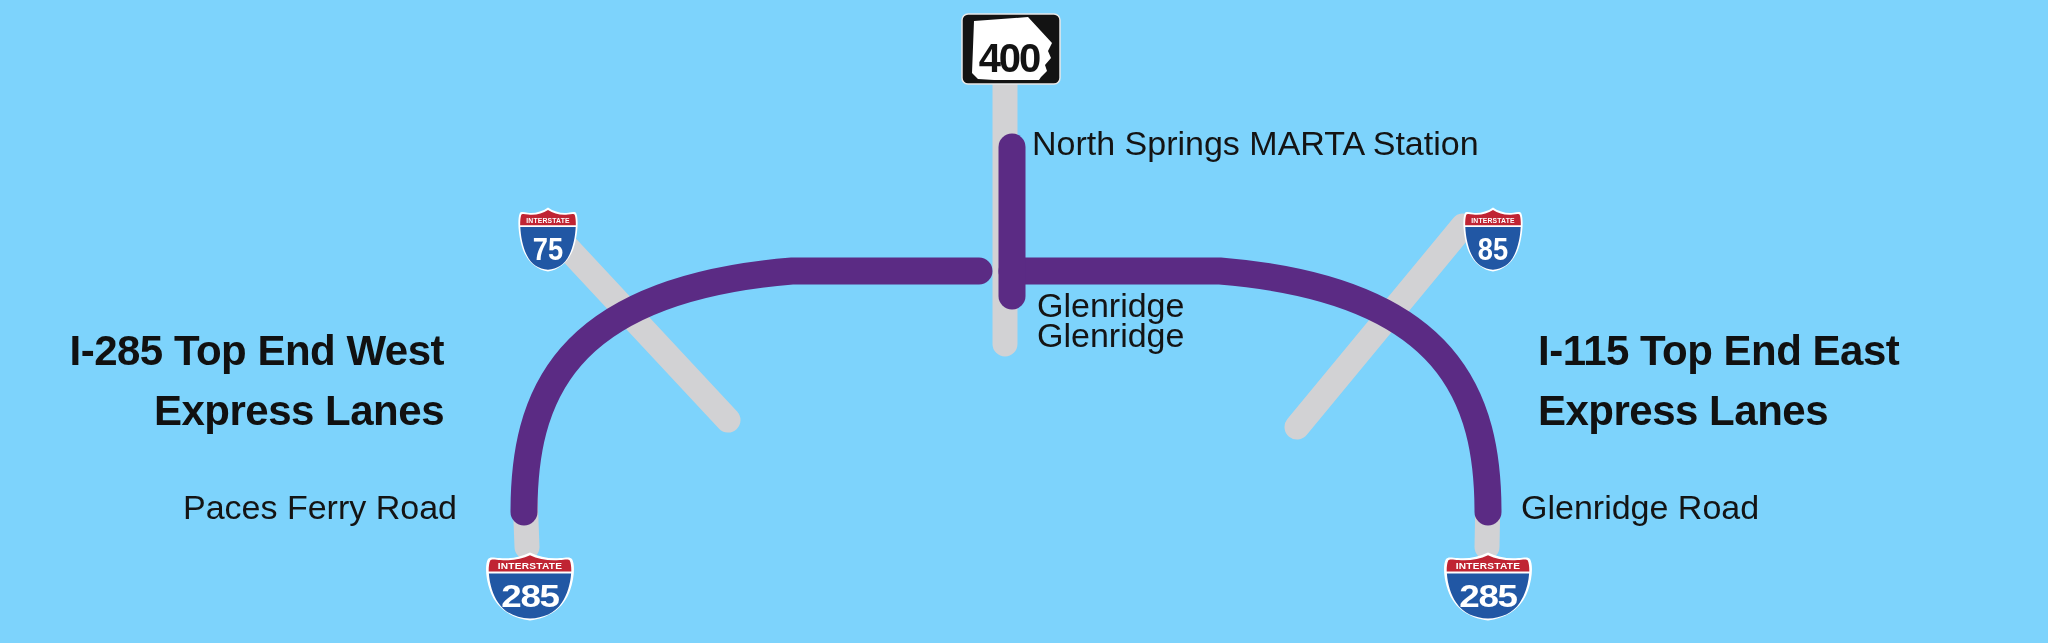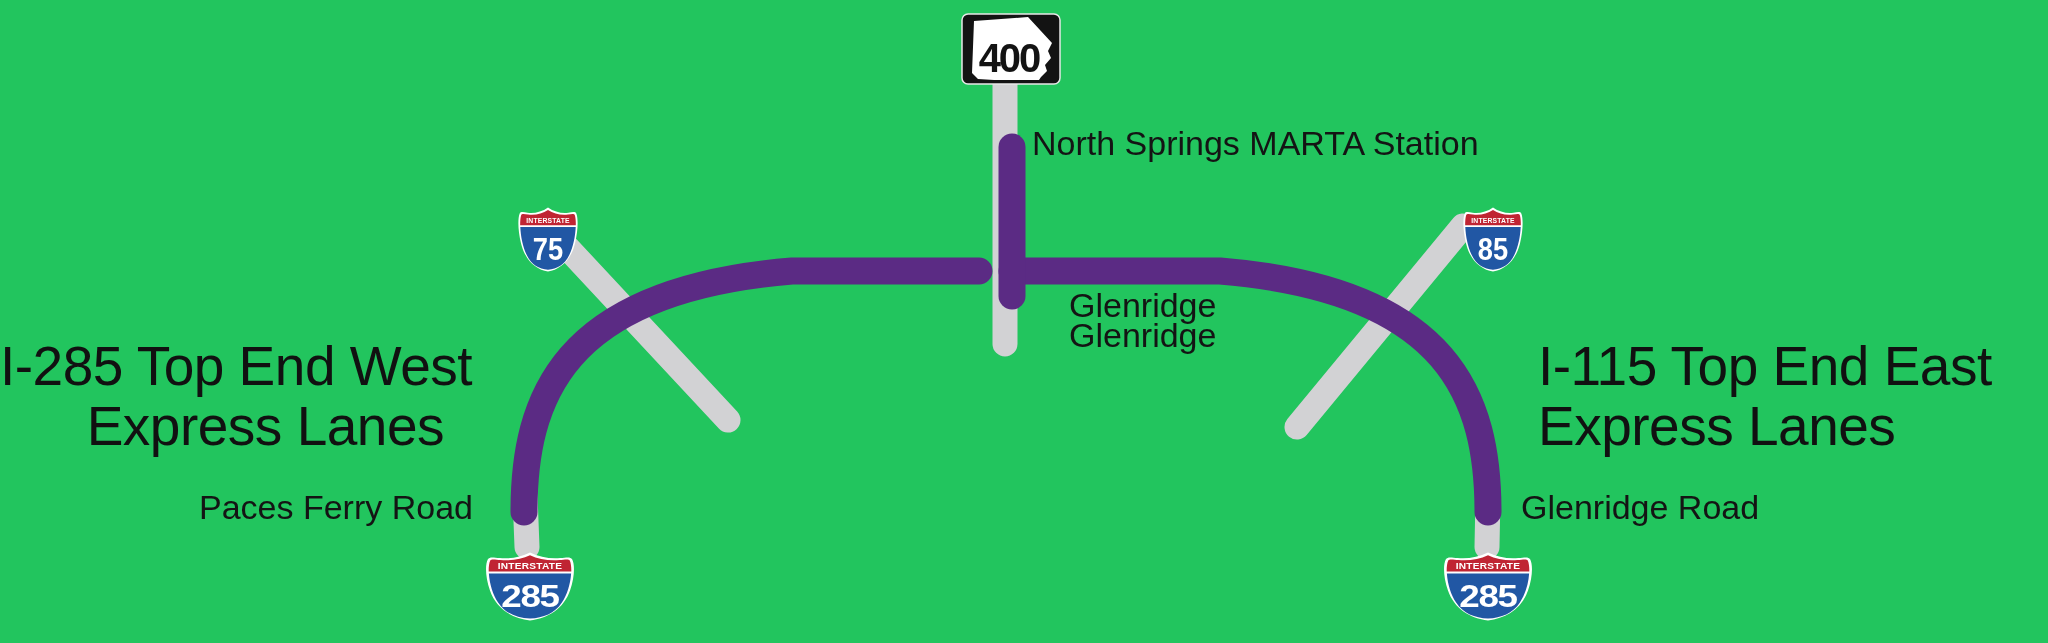--- a/index.html
+++ b/index.html
@@ -1,17 +1,17 @@
 <!DOCTYPE html>
 <html><head>
 <meta charset="utf-8">
 <style>
   html,body{margin:0;padding:0;background:#ffffff;}
   .stage{
-    position:relative;width:2048px;height:643px;background:#22c55e;
+    position:relative;width:2048px;height:643px;background:#7dd3fc;
     overflow:hidden;font-family:"Liberation Sans",sans-serif;color:#141414;
   }
   .routes{position:absolute;left:0;top:0;width:2048px;height:643px;display:block;}
   .routes path{fill:none;}
   .routes .gray{stroke:#d2d2d4;stroke-width:25;stroke-linecap:round;}
   .routes .purple{stroke:#5b2b84;stroke-width:27;stroke-linecap:round;}
   .shield{position:absolute;display:block;overflow:visible;}
   .shield .outer{fill:#ffffff;}
   .shield .crown{fill:#c02433;}
   .shield .body{fill:#2157a4;}
@@ -20,24 +20,24 @@
   .shield .num2{font-size:44px;}
   .shield .num3{font-size:40px;letter-spacing:-1.5px;}
   .ga-sign{position:absolute;display:block;overflow:visible;}
   .ga-sign .plate{fill:#131313;stroke:#e8e8e8;stroke-width:1.5;}
   .ga-sign .state{fill:#ffffff;}
   .ga-sign text{fill:#131313;font-family:"Liberation Sans",sans-serif;font-weight:bold;
     font-size:40px;letter-spacing:-2px;}
   .label{
     position:absolute;font-size:34px;line-height:38px;white-space:nowrap;color:#141414;
   }
-  .label.two-line{line-height:30px;margin-left:32px;}
+  .label.two-line{line-height:30px;}
   .title{
-    position:absolute;font-size:55px;font-weight:normal;line-height:60px;
-    letter-spacing:-.5px;white-space:nowrap;color:#111111;margin-top:15px;
+    position:absolute;font-size:42px;font-weight:bold;line-height:60px;
+    letter-spacing:-.5px;white-space:nowrap;color:#111111;
   }
   .align-right{text-align:right;}
 </style>
 </head>
 <body>
 
 <div class="stage">
 
   <svg class="routes" viewBox="0 0 2048 643" aria-hidden="true">
     <path class="gray" d="M1005,40 L1005,344"></path>
@@ -98,17 +98,17 @@
   <div class="title align-right" style="left:0;top:321px;width:444px">
     <div>I-285 Top End West</div>
     <div>Express Lanes</div>
   </div>
 
   <div class="title" style="left:1538px;top:321px">
     <div>I-115 Top End East</div>
     <div>Express Lanes</div>
   </div>
 
-  <div class="label align-right" style="left:16px;top:488px;width:457px">Paces Ferry Road</div>
+  <div class="label align-right" style="left:0;top:488px;width:457px">Paces Ferry Road</div>
 
   <div class="label" style="left:1521px;top:488px">Glenridge Road</div>
 
 </div>
 
 </body></html>

